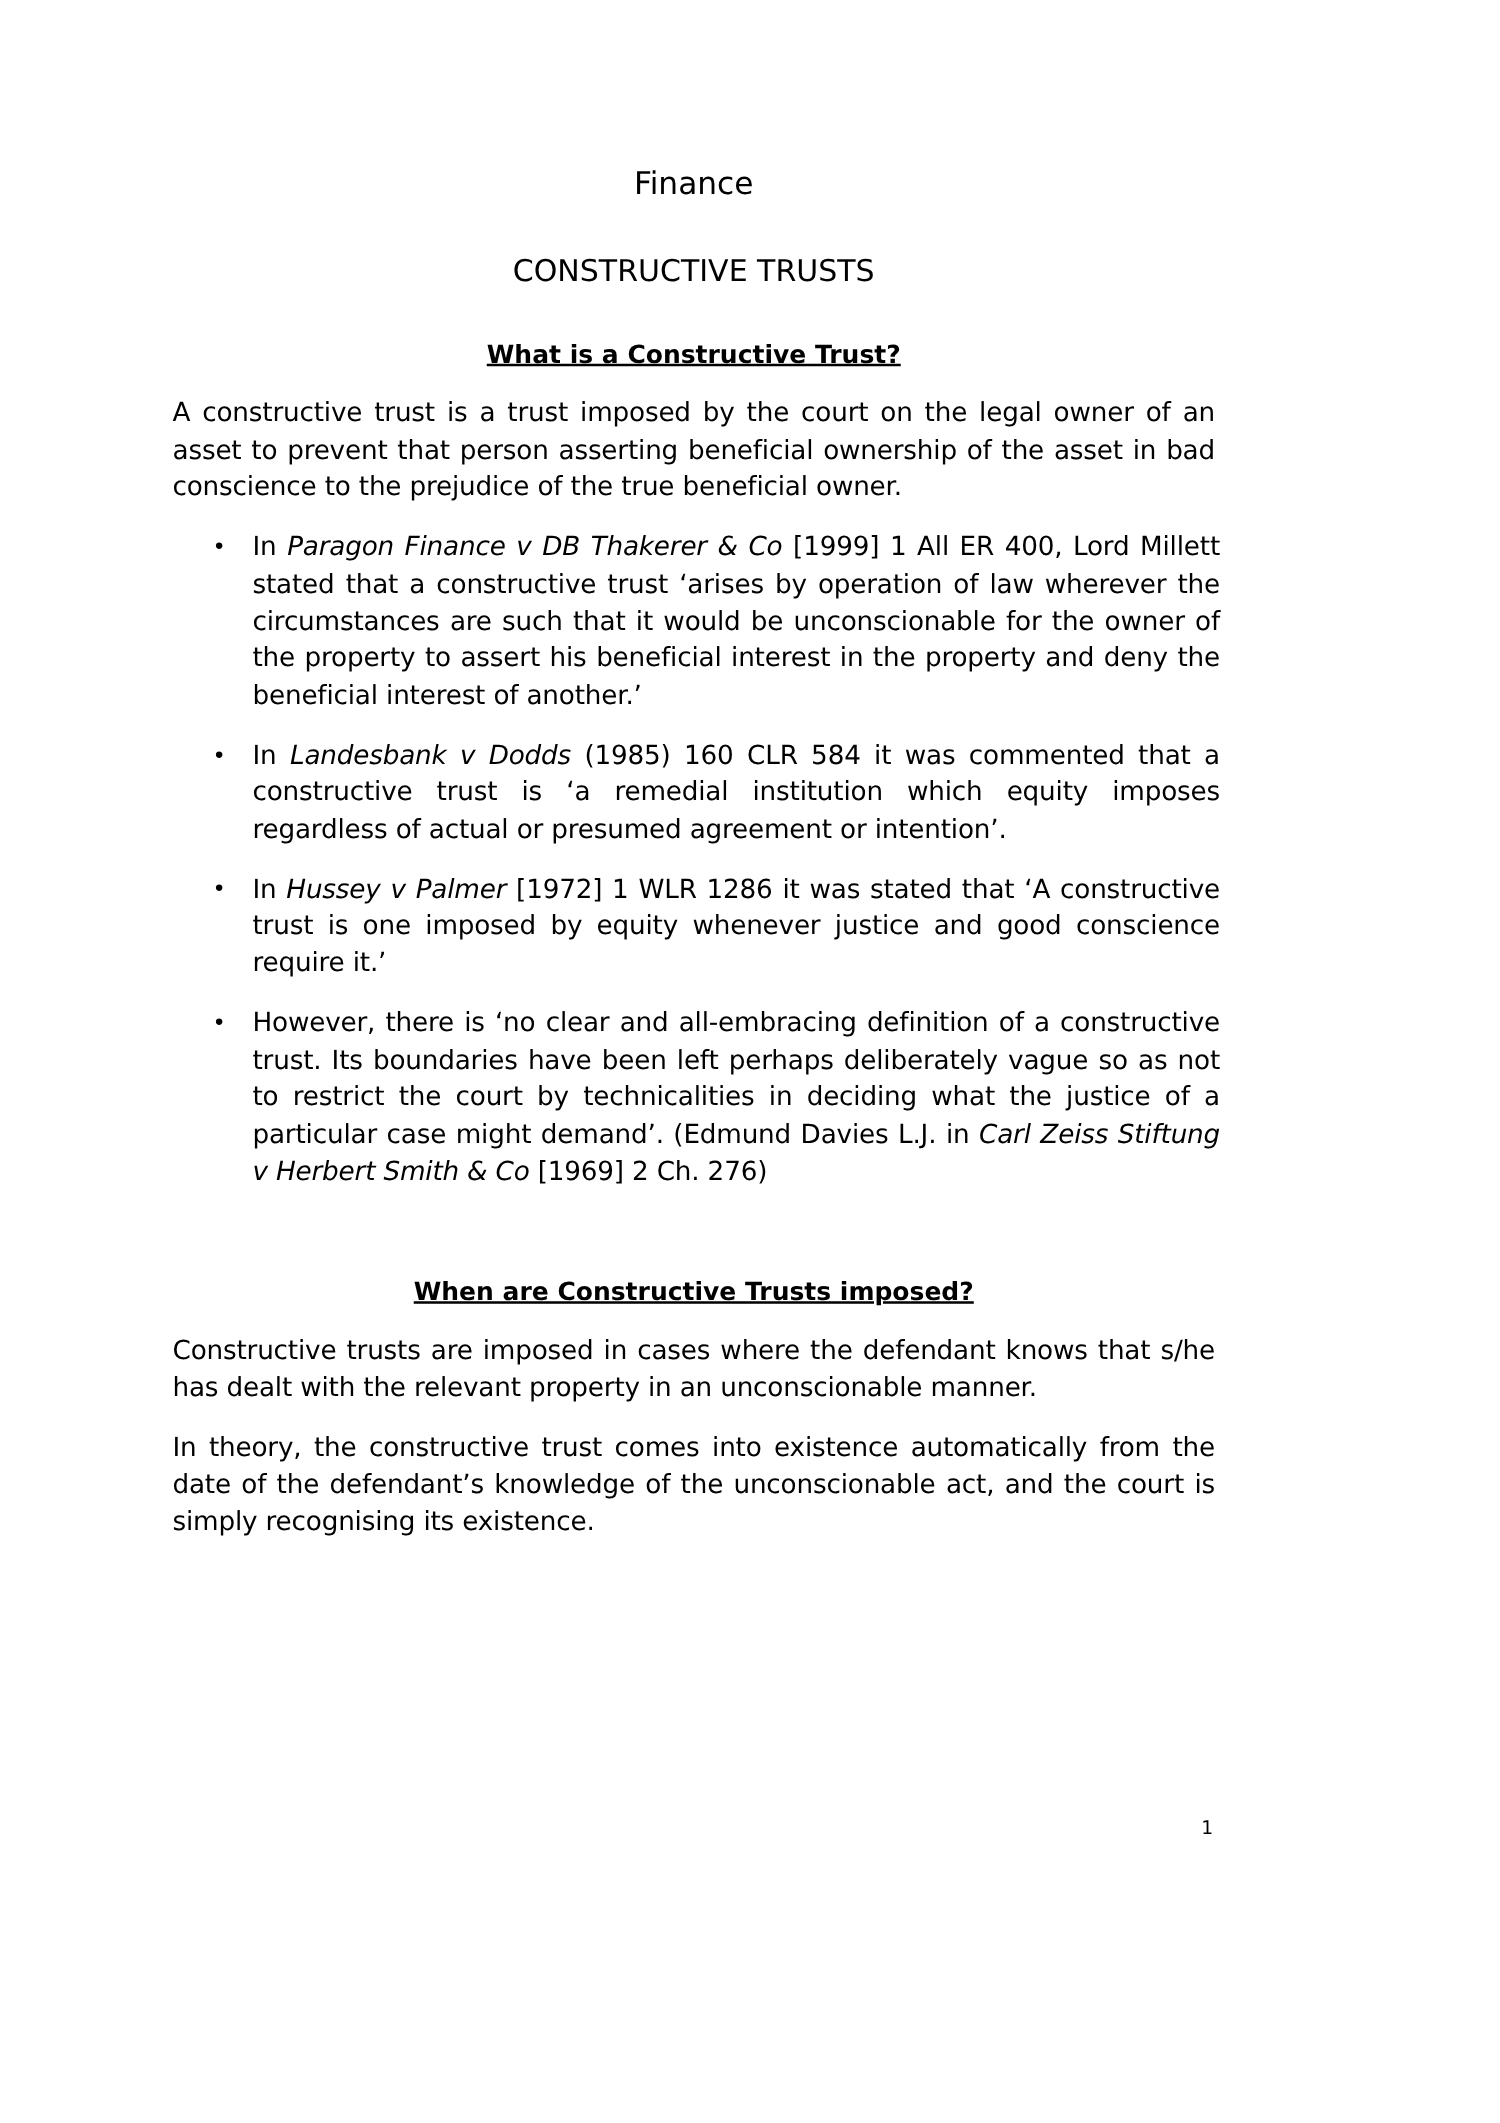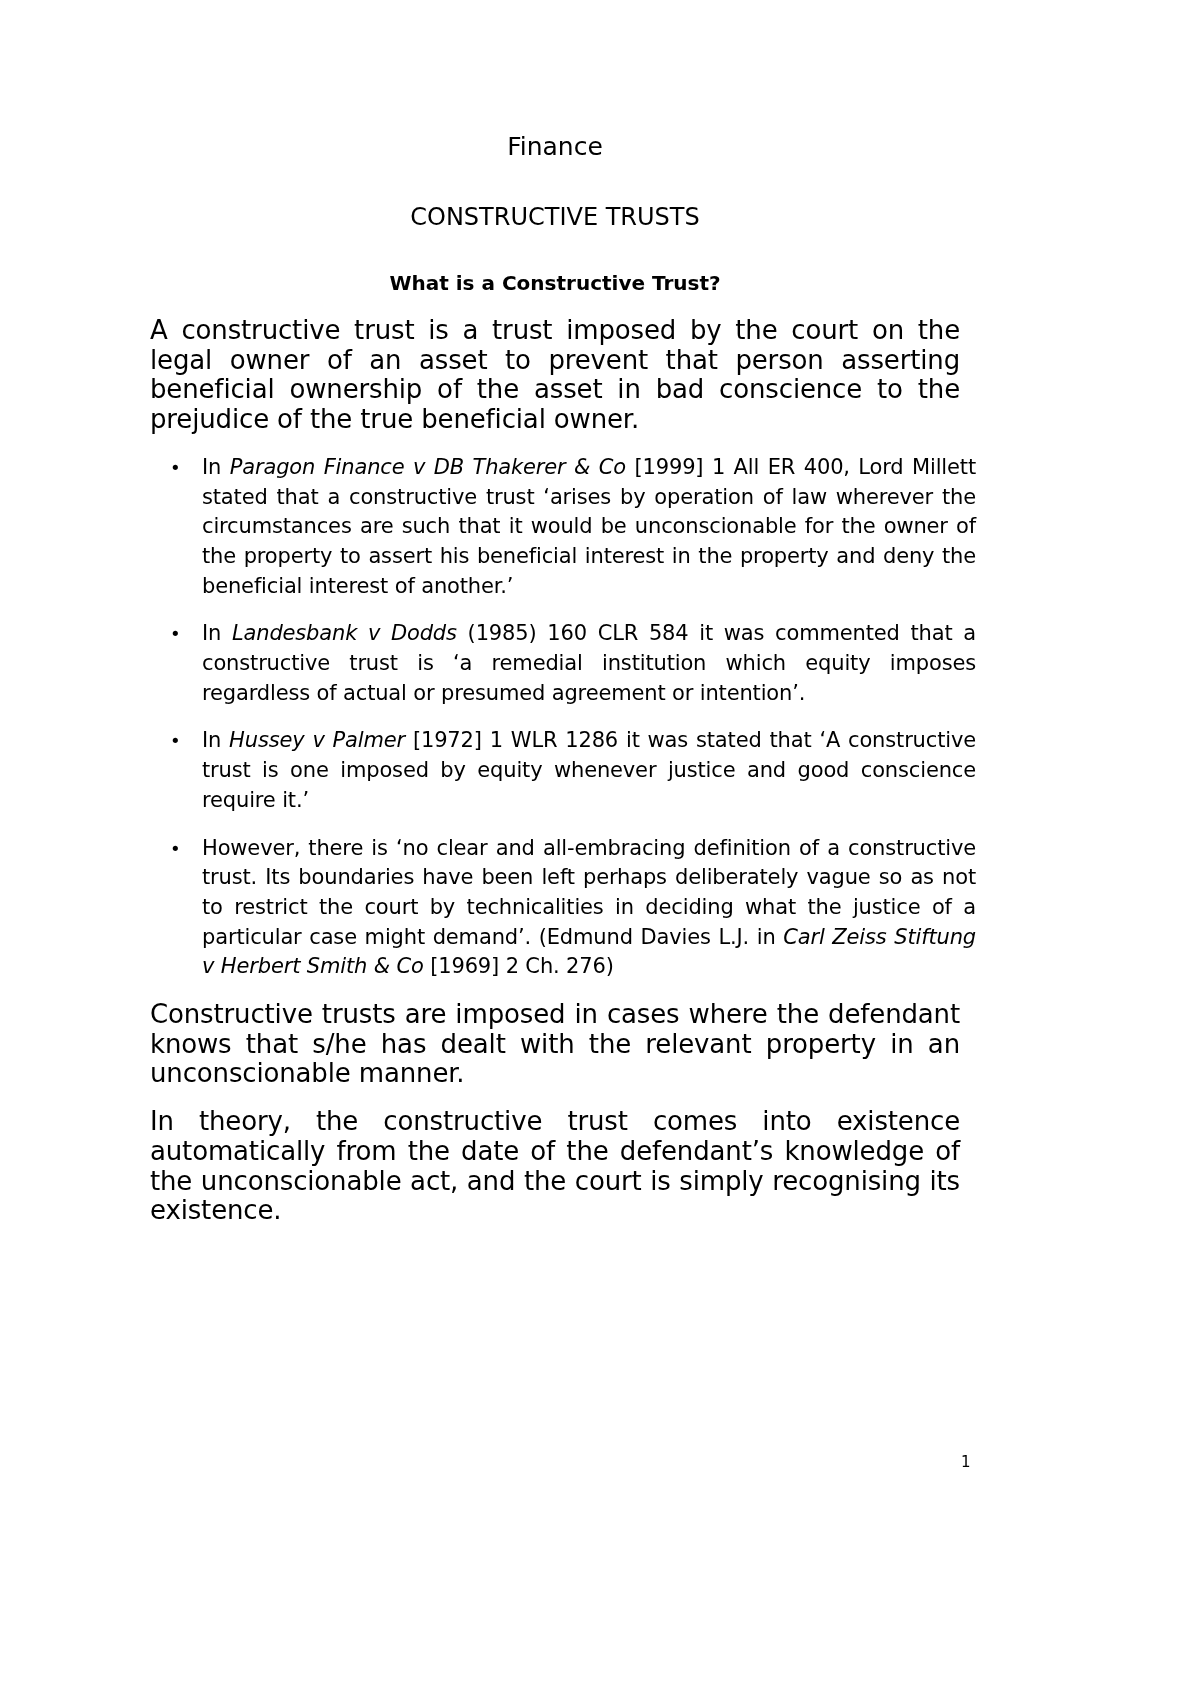--- a/index.html
+++ b/index.html
@@ -28,27 +28,28 @@
       margin: 0;
     }
     .title.equity { margin-top: 0; }
     .title.main { margin-top: 36px; font-size: 24px; }
     .heading {
       text-align: center;
       font-weight: bold;
       font-size: 20px;
       line-height: 30px;
       margin: 12px;
+      text-decoration: underline;
     }
     .heading.h1 { margin-top: 34px; }
     .heading.h2 { margin-top: 66px; }
     p.body {
-      font-size: 26px;
+      font-size: 21px;
       line-height: 29.7px;
-      margin: 16px;
+      margin: 4px;
       text-align: justify;
       letter-spacing: -0.15px;
     }
     p.body.first { margin-top: 18px; }
     p.body.after-h2 { margin-top: 18px; }
     p.body.spaced { margin-top: 18px; }
     ul.bullets {
       list-style: none;
       margin: 18px 0 0 0;
       padding: 0;
@@ -107,19 +108,20 @@
     <li>
       <span class="bullet">•</span>
       <span>In </span><span class="it">Hussey v Palmer</span><span> [1972] 1 WLR 1286 it was stated that ‘A constructive trust is one imposed by equity whenever justice and good conscience require it.’</span>
     </li>
     <li>
       <span class="bullet">•</span>
       <span>However, there is ‘no clear and all-embracing definition of a constructive trust.  Its boundaries have been left perhaps deliberately vague so as not to restrict the court by technicalities in deciding what the justice of a particular case might demand’. (Edmund Davies L.J. in </span><span class="it">Carl Zeiss Stiftung v Herbert Smith &amp; Co</span><span> [1969] 2 Ch. 276)</span>
     </li>
   </ul>
 
+  <p class="heading h2">When are Constructive Trusts imposed?</p>
 
   <p class="body after-h2">Constructive trusts are imposed in cases where the defendant knows that s/he has dealt with the relevant property in an unconscionable manner.</p>
   <p class="body spaced">In theory, the constructive trust comes into existence automatically from the date of the defendant’s knowledge of the unconscionable act, and the court is simply recognising its existence.</p>
 
 </div>
 
 <div class="page-number">1</div>
 
 </body></html>

